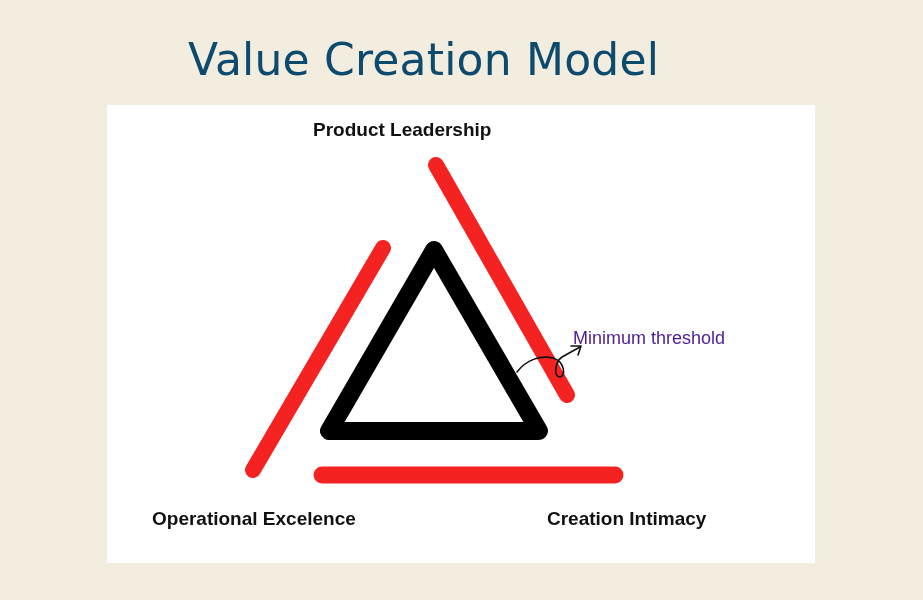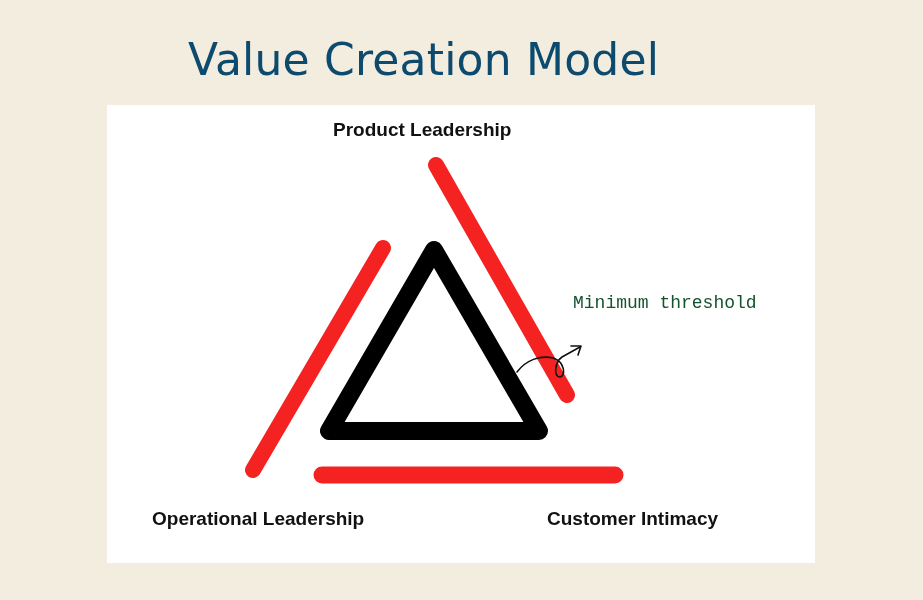--- a/index.html
+++ b/index.html
@@ -18,22 +18,22 @@
     .panel {
       position: absolute; left: 107px; top: 105px;
       width: 708px; height: 458px; background: #ffffff;
     }
     svg.diagram { position: absolute; left: 0; top: 0; }
     .label {
       position: absolute; font-family: "Liberation Sans", sans-serif;
       font-weight: bold; font-size: 19px; color: #111; white-space: nowrap;
     }
     .annot {
-      position: absolute; font-family: Liberation Mono, monospace;
-      font-size: 18px; color: #14532d; line-height: 31px; white-space: nowrap;
+      position: absolute; font-family: Liberation Sans, sans-serif;
+      font-size: 18px; color: #4c1d95; line-height: 31px; white-space: nowrap; margin-top: 35px;
     }
   </style>
 </head>
 <body>
 
 <div class="title">Value Creation Model</div>
 
 <div class="panel"></div>
 
 <svg class="diagram" width="923" height="600" viewBox="0 0 923 600">
@@ -43,19 +43,19 @@
   <line x1="322" y1="475" x2="615" y2="475" stroke="#f52222" stroke-width="17" stroke-linecap="round"></line>
 
   <polygon points="434,250 329,431 539,431" fill="none" stroke="#000" stroke-width="18" stroke-linejoin="round"></polygon>
 
   <g fill="none" stroke="#111" stroke-width="1.6" stroke-linecap="round" stroke-linejoin="round">
     <path d="M517,372 C526,360 540,355 553,358 C565,362 566,376 560,377 C553,377 555,362 562,357 L580,347"></path>
     <path d="M571,346 L581,346 L578,355"></path>
   </g>
 </svg>
 
-<div class="label" style="left:333px; top:119px;">Product Leadership</div>
-<div class="label" style="left:152px; top:508px;">Operational Leadership</div>
-<div class="label" style="left:547px; top:508px;">Customer Intimacy</div>
+<div class="label" style="left:313px; top:119px;">Product Leadership</div>
+<div class="label" style="left:152px; top:508px;">Operational Excelence</div>
+<div class="label" style="left:547px; top:508px;">Creation Intimacy</div>
 
 <div class="annot" style="left:573px; top:288px;">
   <div>Minimum threshold</div>
 </div>
 
 </body></html>

